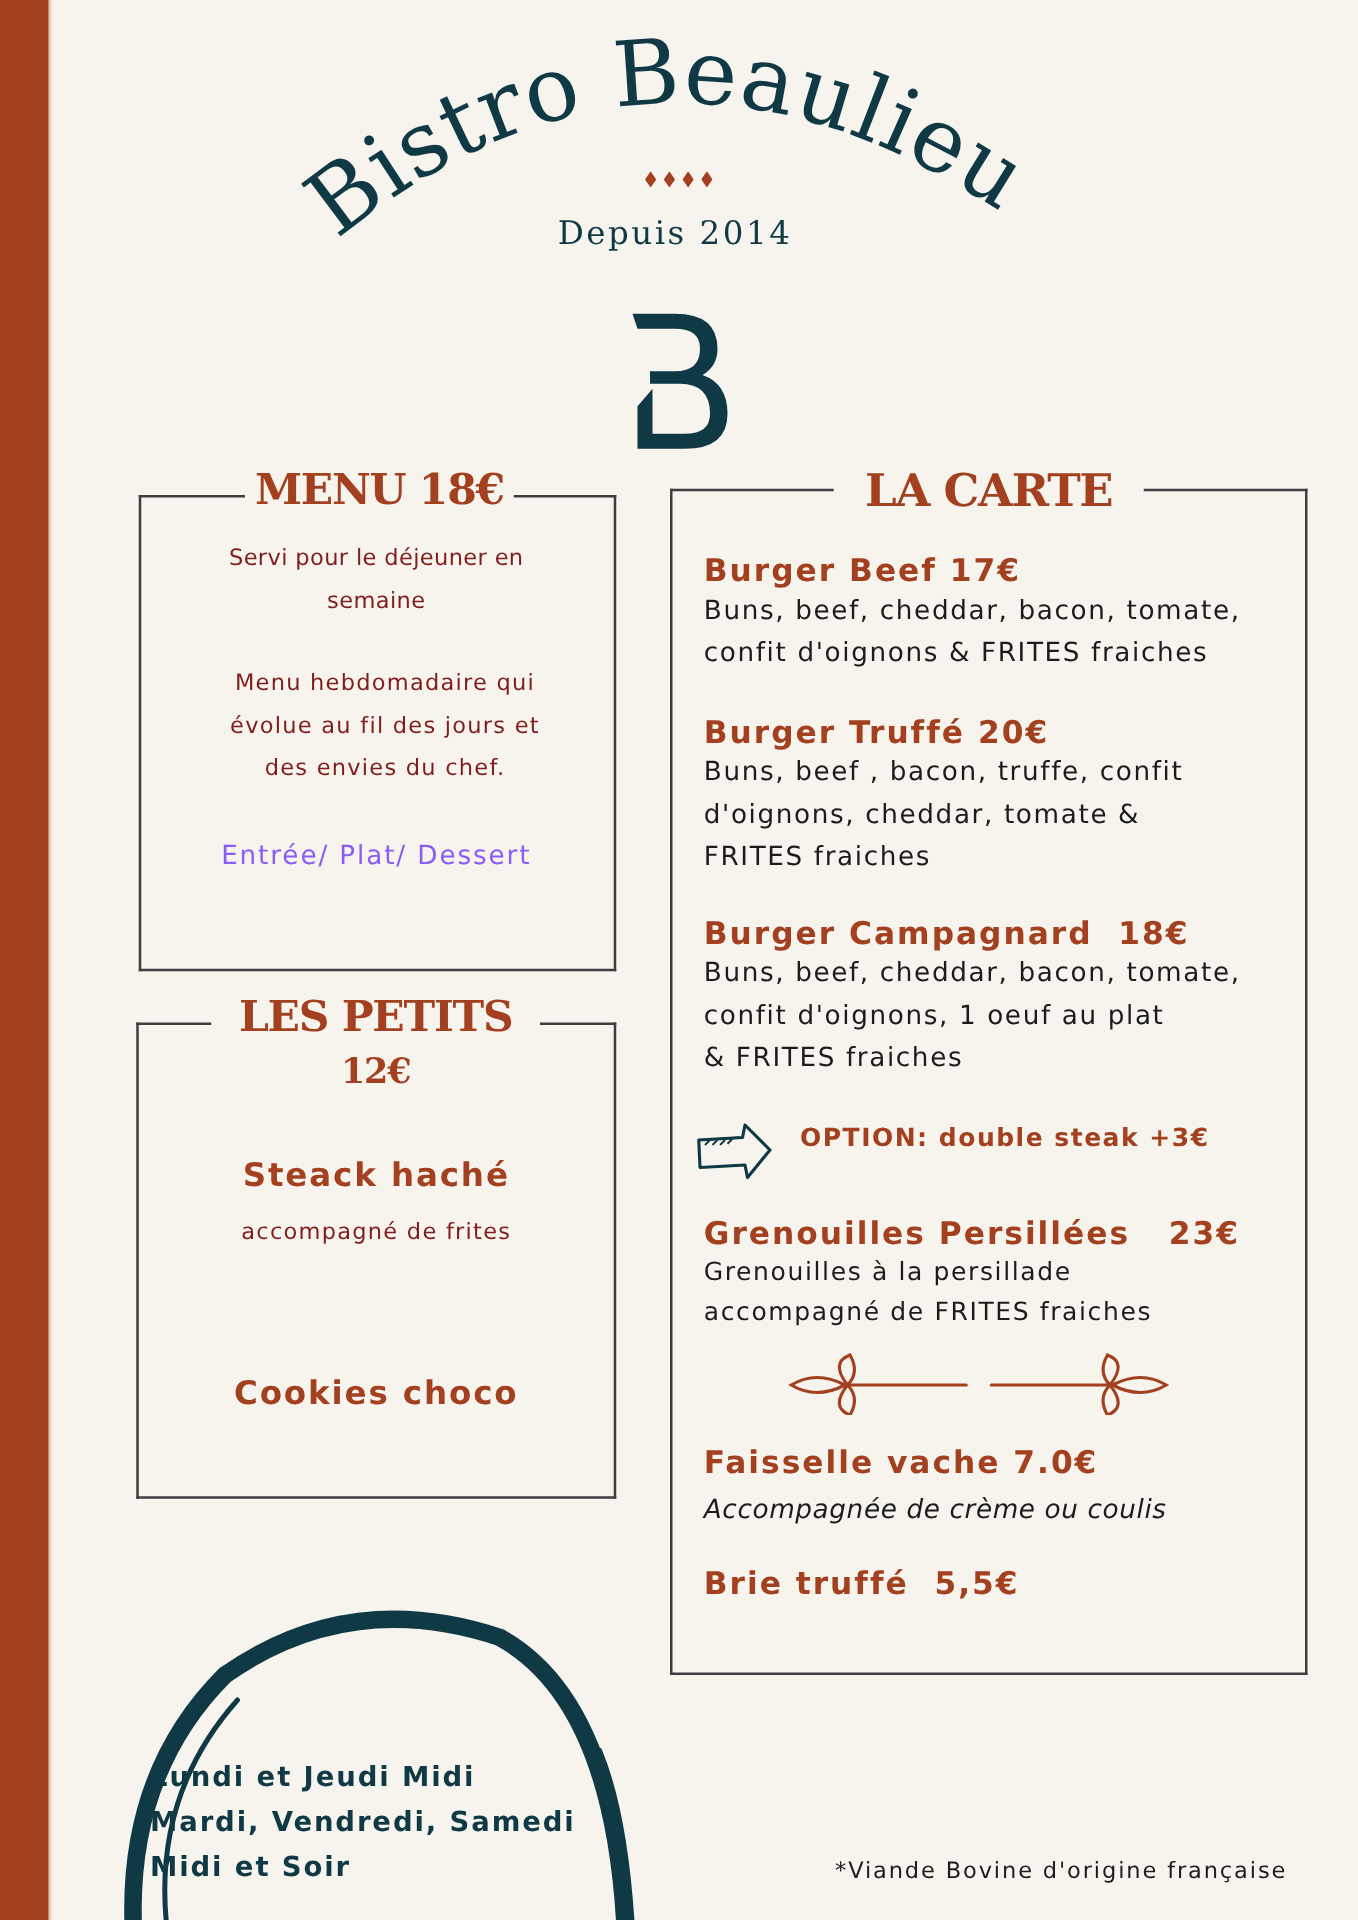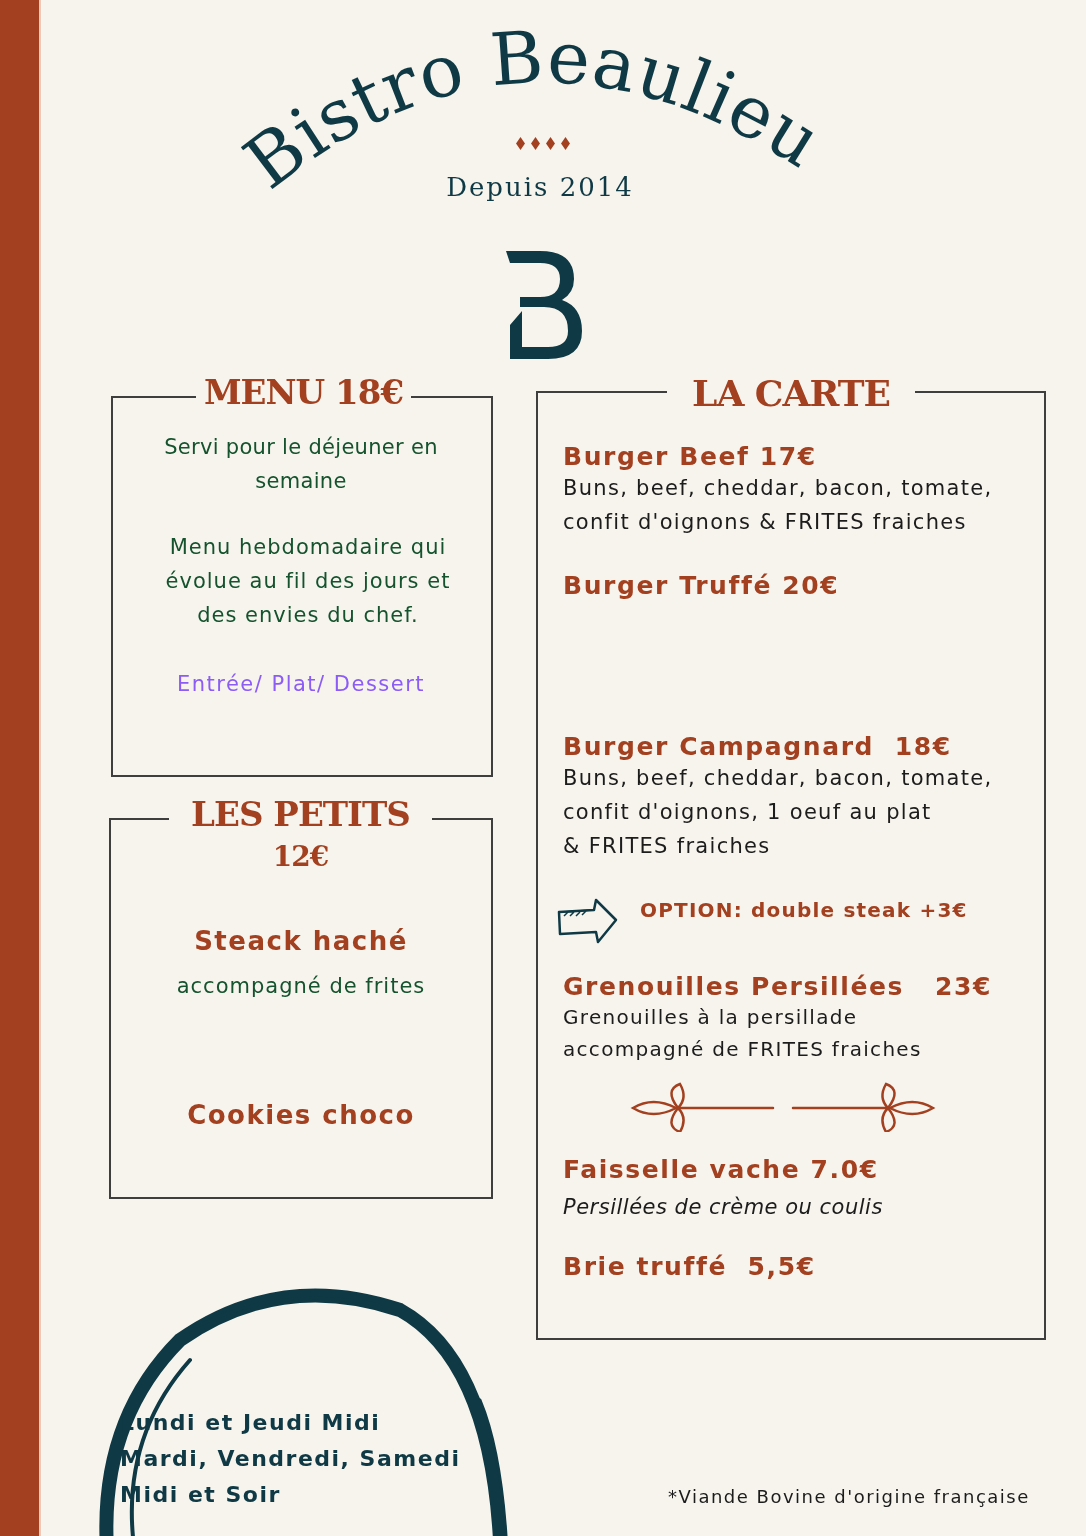--- a/index.html
+++ b/index.html
@@ -47,22 +47,22 @@
     position: absolute; text-align: center;
     font-family: "DejaVu Serif", serif; font-weight: bold;
     color: #a2401f; letter-spacing: -1px;
   }
 
   #menu-box { left: 111px; top: 396px; width: 382px; height: 381px; }
   #petits-box { left: 109px; top: 818px; width: 384px; height: 381px; }
   #carte-box { left: 536px; top: 391px; width: 510px; height: 949px; }
 
   .center-text {
-    position: absolute; text-align: center; font-size: 21px; line-height: 34px;
-    letter-spacing: 1px; color: #14532d;
+    position: absolute; text-align: center; font-size: 18px; line-height: 34px;
+    letter-spacing: 1px; color: #7f1d1d;
   }
   .accent-title {
     font-weight: bold; color: #a2401f; letter-spacing: 1.5px;
   }
   .teal-bold { font-weight: normal; color: #8b5cf6; letter-spacing: 1.5px; }
 
   .carte-item { position: absolute; left: 563px; }
   .carte-item .name {
     font-weight: bold; color: #a2401f; font-size: 25px; letter-spacing: 1.6px;
     white-space: pre;
@@ -147,20 +147,23 @@
 <div class="box-top-line" style="left:915px;top:391px;width:131px;"></div>
 <div class="box-heading" style="left:667px;top:372px;width:248px;font-size:36px;">LA CARTE</div>
 
 <div class="carte-item" style="top:442px;">
   <div class="name">Burger Beef 17€</div>
   <div class="desc">Buns, beef, cheddar, bacon, tomate,
 confit d'oignons &amp; FRITES fraiches</div>
 </div>
 <div class="carte-item" style="top:571px;">
   <div class="name">Burger Truffé 20€</div>
+  <div class="desc">Buns, beef , bacon, truffe, confit
+d'oignons, cheddar, tomate &amp;
+FRITES fraiches</div>
 </div>
 <div class="carte-item" style="top:732px;">
   <div class="name">Burger Campagnard  18€</div>
   <div class="desc">Buns, beef, cheddar, bacon, tomate,
 confit d'oignons, 1 oeuf au plat
 &amp; FRITES fraiches</div>
 </div>
 
 <div class="option">
   <svg width="64" height="46" viewBox="0 0 64 46">
@@ -184,21 +187,21 @@
     <path d="M50 26 Q36 44 52 50 Q60 36 50 26 Z"></path>
     <path d="M165 26 L260 26"></path>
     <path d="M305 26 Q285 14 262 26 Q285 38 305 26 Z"></path>
     <path d="M260 26 Q274 8 258 2 Q250 16 260 26 Z"></path>
     <path d="M260 26 Q274 44 258 50 Q250 36 260 26 Z"></path>
   </g>
 </svg>
 
 <div class="carte-item" style="top:1155px;">
   <div class="name">Faisselle vache 7.0€</div>
-  <div class="desc italic" style="margin-top:6px;">Persillées de crème ou coulis</div>
+  <div class="desc italic" style="margin-top:6px;">Accompagnée de crème ou coulis</div>
 </div>
 <div class="carte-item" style="top:1252px;">
   <div class="name">Brie truffé  5,5€</div>
 </div>
 
 <svg class="hours-ring" viewBox="0 0 440 300">
   <g fill="none" stroke="#0f3a45" stroke-linecap="round">
     <path d="M30 300 Q10 150 100 60 Q200 -10 320 30 Q410 80 420 260" stroke-width="14"></path>
     <path d="M60 300 Q30 170 110 80" stroke-width="4"></path>
     <path d="M120 45 Q200 5 300 25" stroke-width="3"></path>

